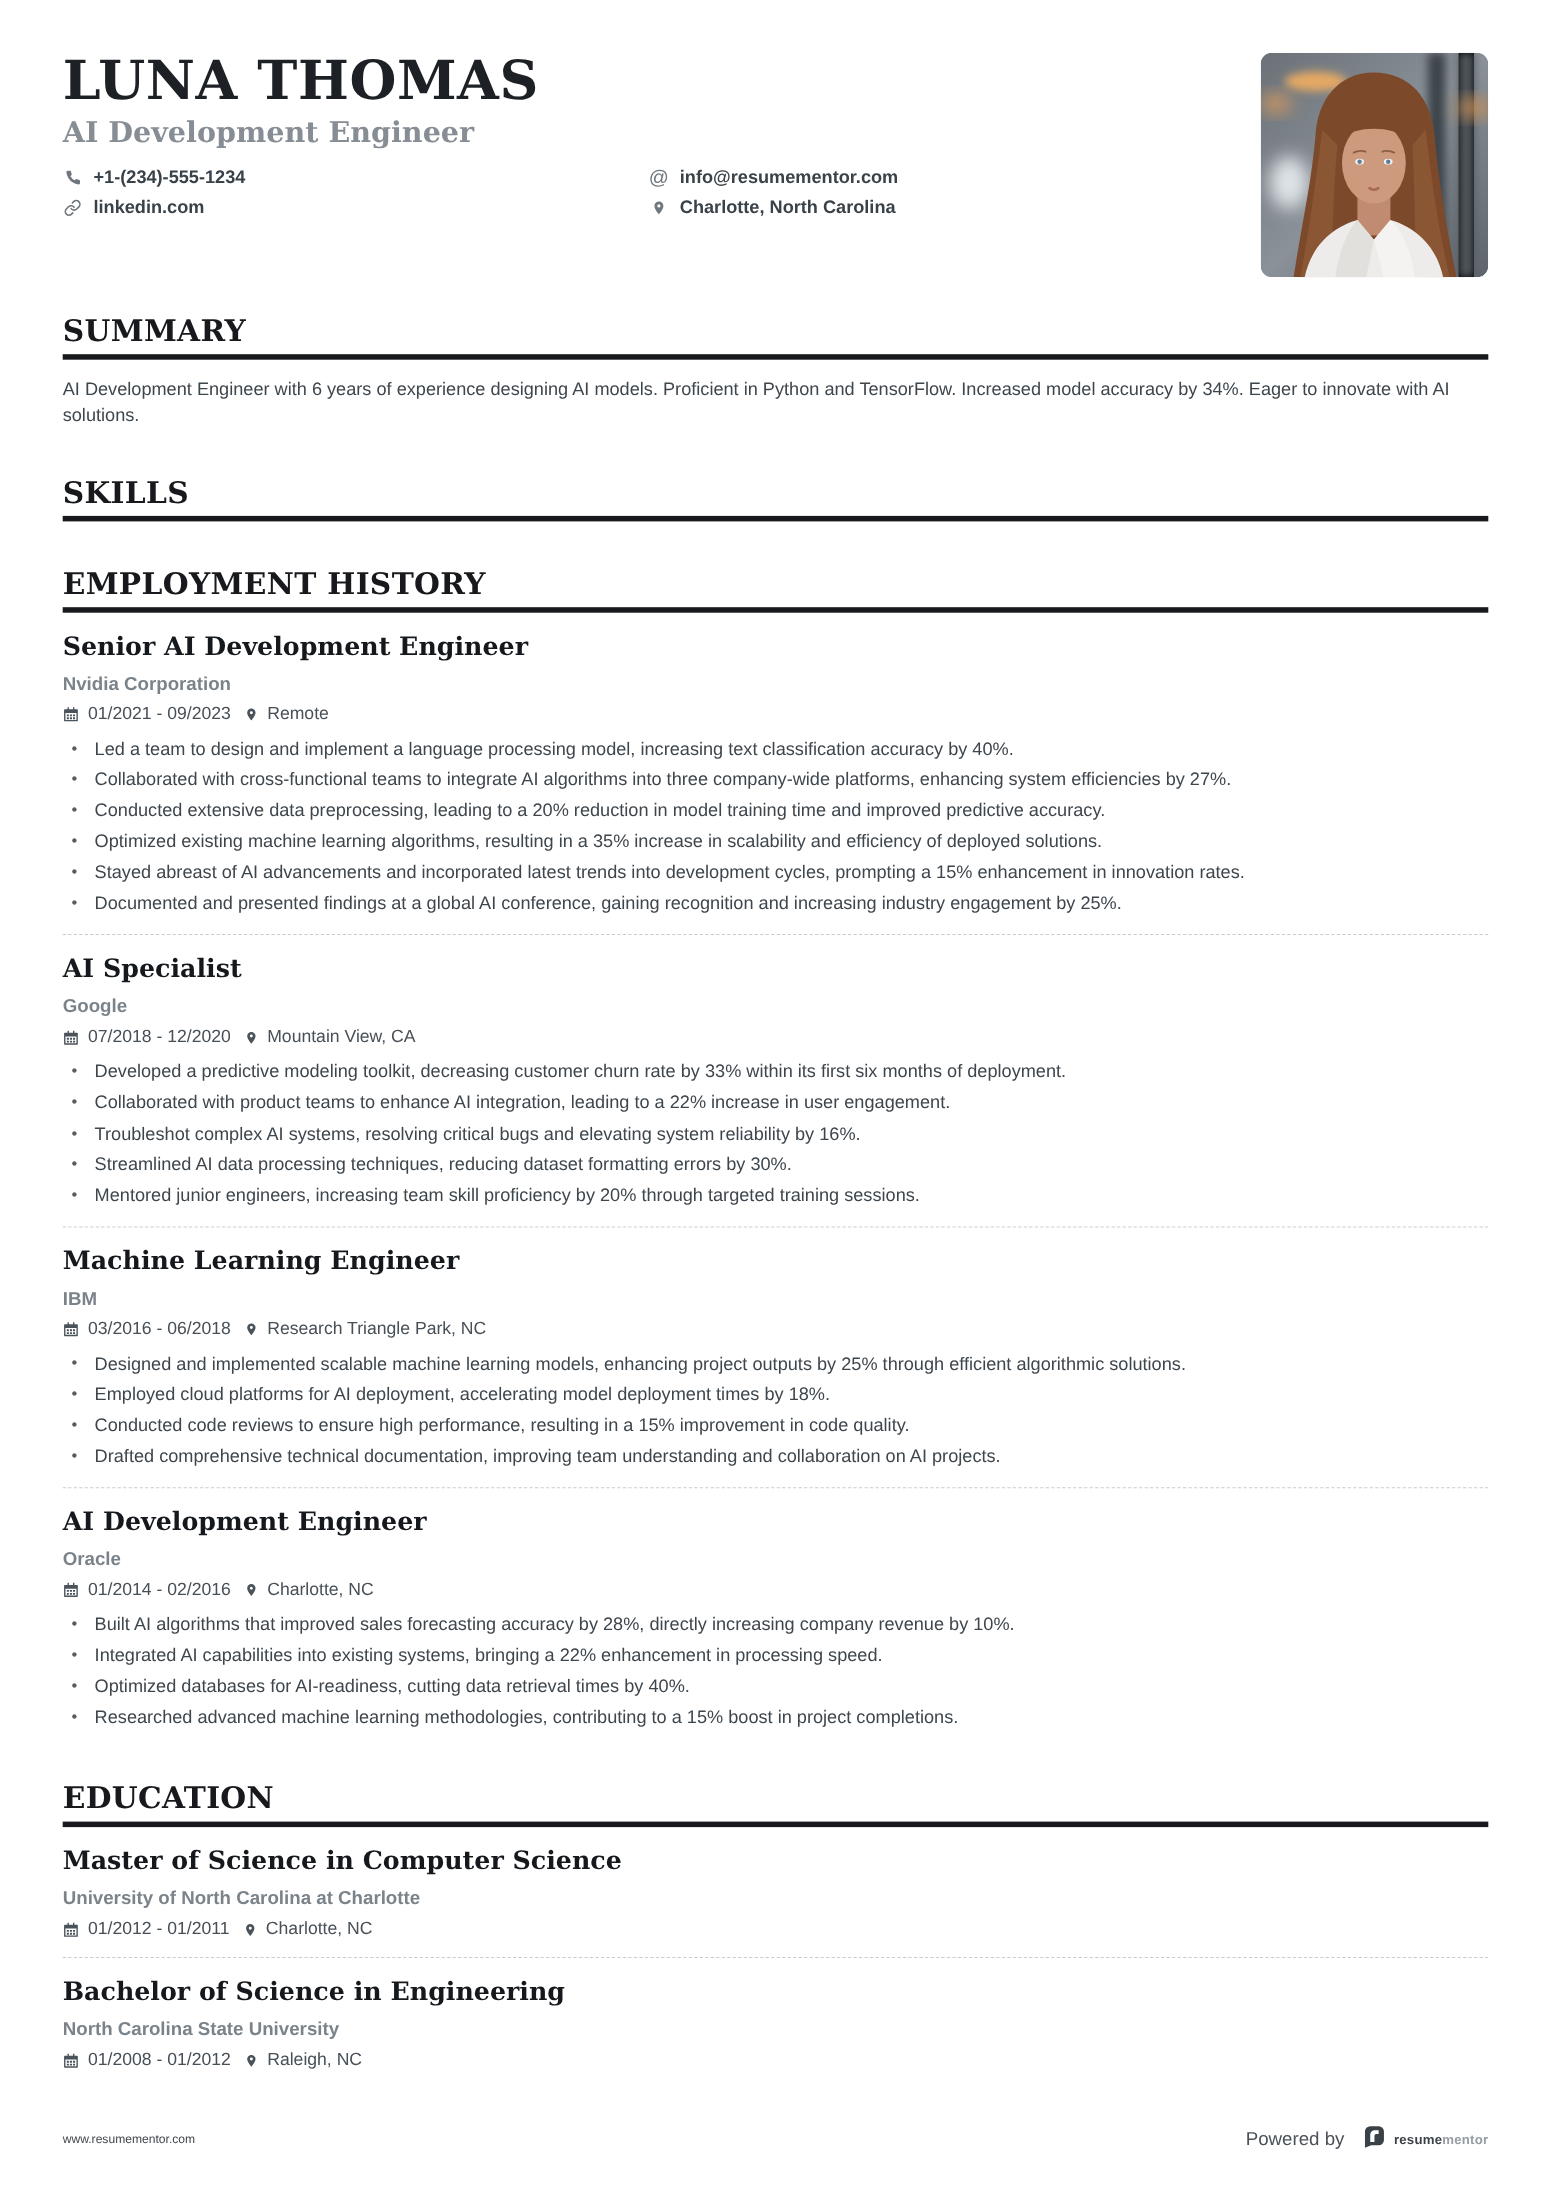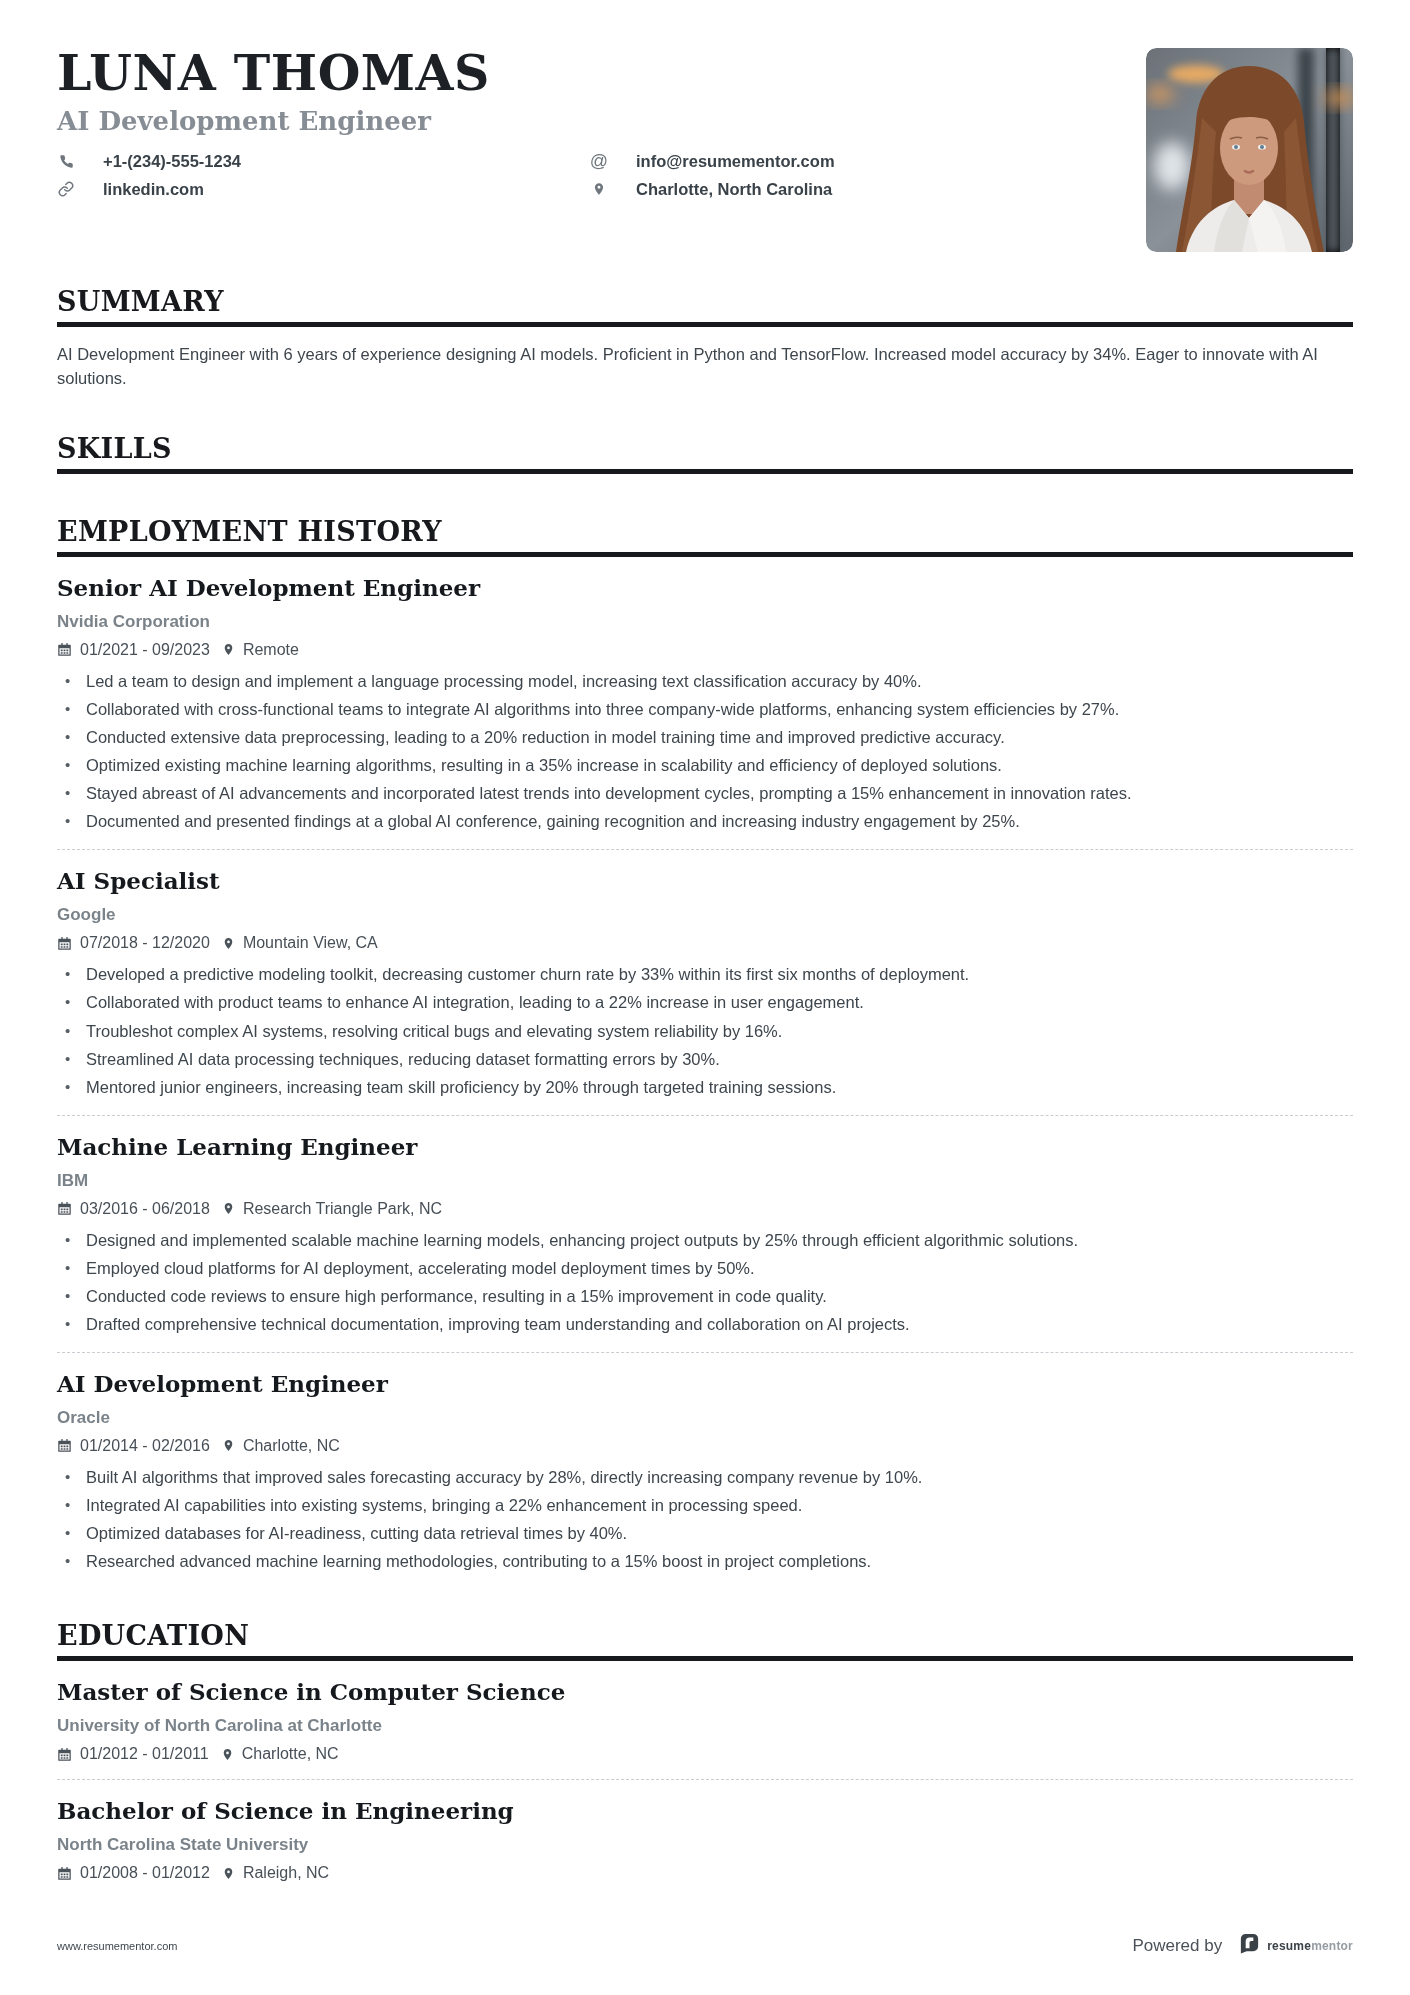--- a/index.html
+++ b/index.html
@@ -24,21 +24,21 @@
   }
   .person-title {
     margin-top: 7px;
     font-family: "DejaVu Serif", serif;
     font-weight: 700; font-size: 26px; color: #868d94;
   }
   .contact-grid {
     margin-top: 16px;
     display: grid; grid-template-columns: 533px auto; row-gap: 9px;
   }
-  .contact-item { display: flex; align-items: center; gap: 28px;
+  .contact-item { display: flex; align-items: center; gap: 10px;
     font-weight: 700; font-size: 16.5px; color: #3a4249; text-align: right; }
   .contact-item .ico { flex: none; display: inline-flex; width: 18px; justify-content: center; }
   .ico svg { display: block; }
   .at-glyph { font-size: 18px; font-weight: 400; color: #6f767d; line-height: 1; }
 
   .photo { width: 207px; height: 204px; border-radius: 10px; overflow: hidden; flex: none; margin-top: 10px; margin-left: 30px; }
   .photo svg { display: block; }
 
   
   .section { margin-bottom: 42px; }
@@ -287,21 +287,21 @@
             <span class="ico">
               <svg width="13" height="15" viewBox="0 0 24 24" fill="#4a525a">
                   <path d="M12 2C8.13 2 5 5.13 5 9c0 5.25 7 13 7 13s7-7.75 7-13c0-3.87-3.13-7-7-7zm0 9.5A2.5 2.5 0 1 1 12 6.5a2.5 2.5 0 0 1 0 5z"></path>
                 </svg>
             </span>
             <span>Research Triangle Park, NC</span>
           </span>
         </div>
         <ul class="bullets">
           <li>Designed and implemented scalable machine learning models, enhancing project outputs by 25% through efficient algorithmic solutions.</li>
-          <li>Employed cloud platforms for AI deployment, accelerating model deployment times by 50%.</li>
+          <li>Employed cloud platforms for AI deployment, accelerating model deployment times by 18%.</li>
           <li>Conducted code reviews to ensure high performance, resulting in a 15% improvement in code quality.</li>
           <li>Drafted comprehensive technical documentation, improving team understanding and collaboration on AI projects.</li>
         </ul>
       </article>
 
       <div class="divider"></div>
 
       <article class="job">
         <h3 class="job-title">AI Development Engineer</h3>
         <div class="company">Oracle</div>

